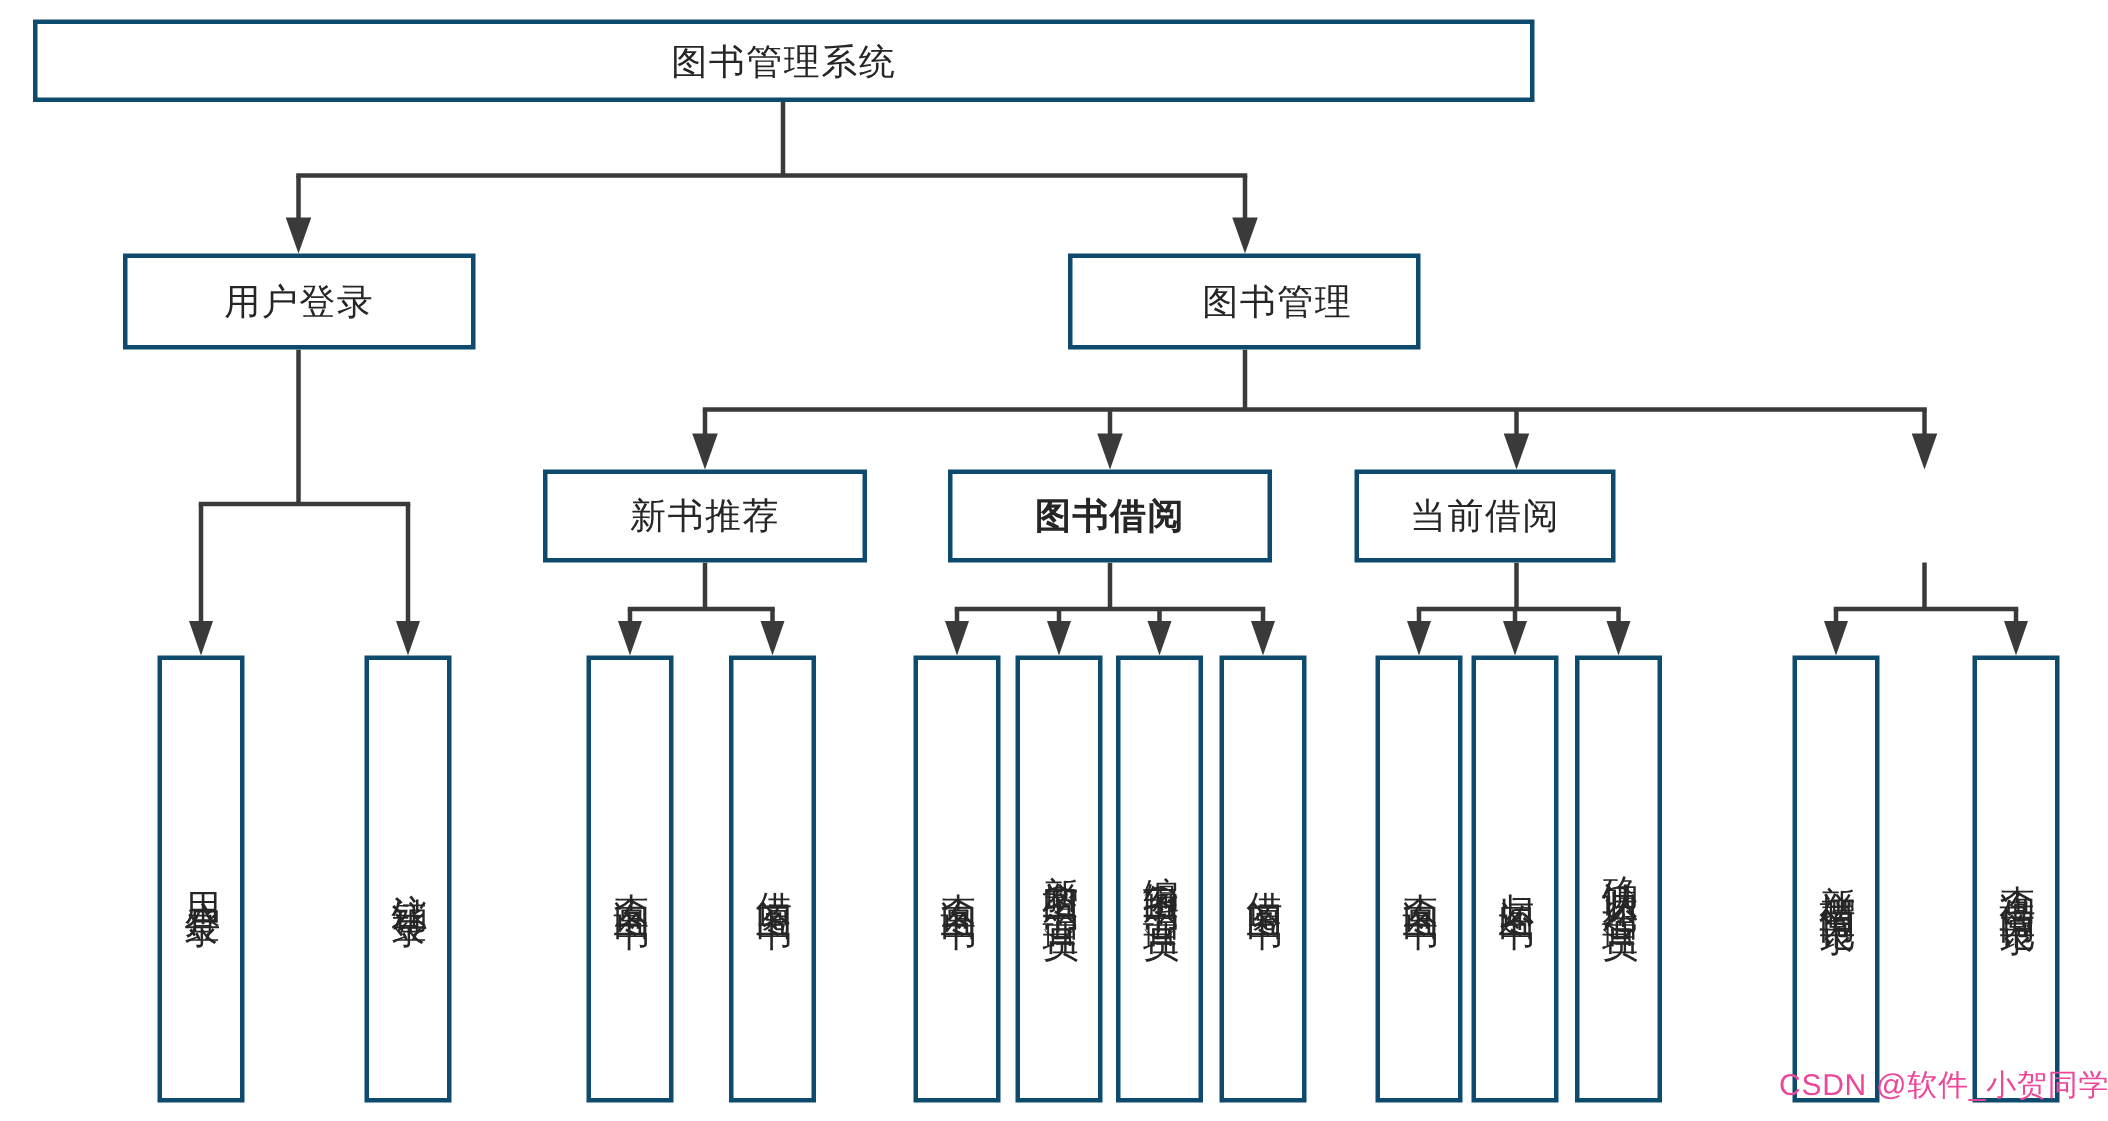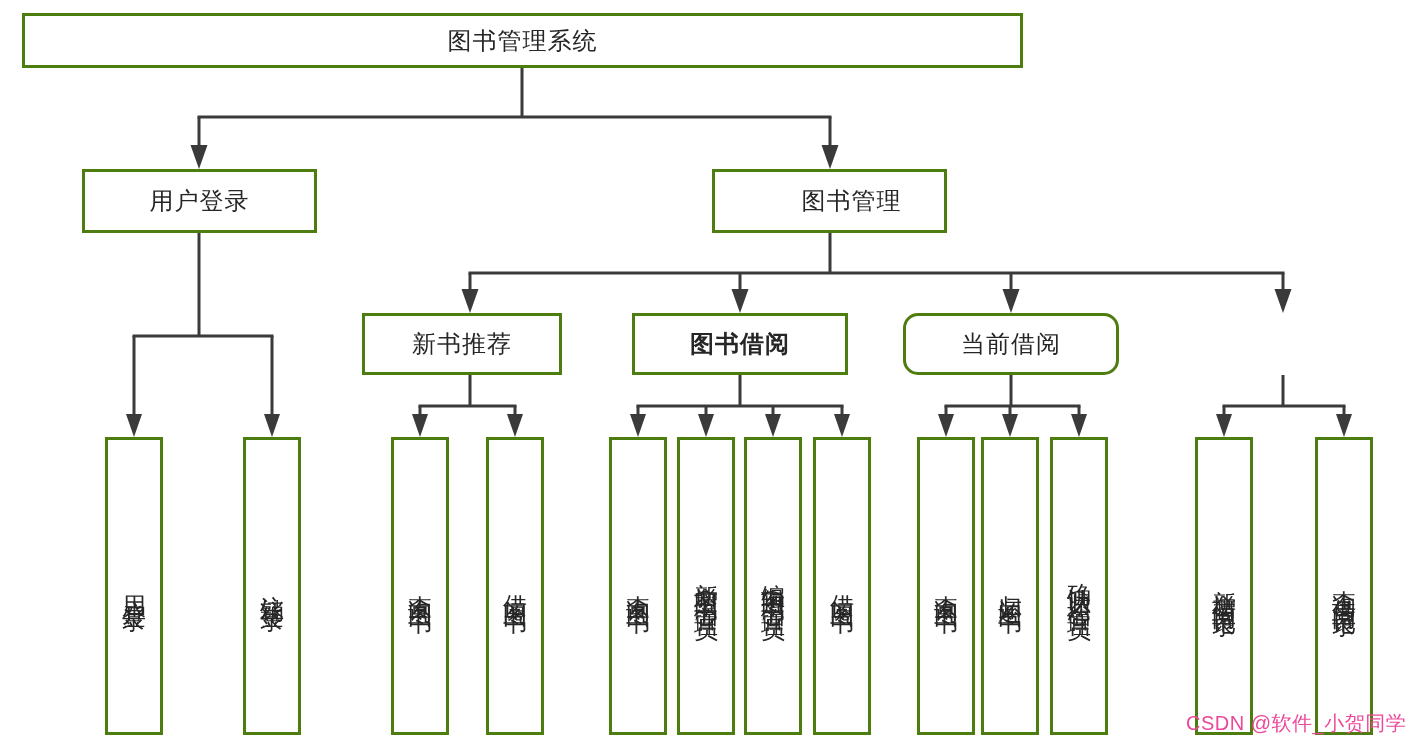--- a/index.html
+++ b/index.html
@@ -1,20 +1,20 @@
 <!DOCTYPE html>
 <html><head>
 <meta charset="utf-8">
 <style>
   html,body{margin:0;padding:0;background:#ffffff;}
   body{width:1405px;height:747px;position:relative;overflow:hidden;
        font-family:"Liberation Sans","DejaVu Sans",sans-serif;color:#262626;}
   #stage{position:absolute;left:0;top:0;width:1405px;height:747px;}
   svg.wires{position:absolute;left:0;top:0;z-index:1;}
-  .box{position:absolute;box-sizing:border-box;border:3px solid #4d7c0f;background:#ffffff;
+  .box{position:absolute;box-sizing:border-box;border:3px solid #0c4a6e;background:#ffffff;
        display:flex;align-items:center;justify-content:center;z-index:2;
        font-size:24px;letter-spacing:1px;white-space:nowrap;}
   .box.v{writing-mode:vertical-rl;text-orientation:mixed;letter-spacing:5px;font-size:24px;}
   .watermark{position:absolute;left:1186px;top:710px;z-index:3;
              font-size:20px;letter-spacing:0.5px;color:#ec4899;white-space:nowrap;}
 </style>
 </head>
 <body>
 
 <div id="stage">
@@ -86,23 +86,23 @@
       <polygon points="1216,414 1232,414 1224,437"></polygon>
       <polygon points="1336,414 1352,414 1344,437"></polygon>
     </g>
   </svg>
 
   <div class="box" style="left:22px;top:13px;width:1001px;height:55px;">图书管理系统</div>
 
   <div class="box" style="left:82px;top:169px;width:235px;height:64px;">用户登录</div>
   <div class="box" style="left:712px;top:169px;width:235px;height:64px;padding-left:44px;">图书管理</div>
 
-  <div class="box" style="left:362px;top:313px;width:200px;height:62px;">新书推荐</div>
+  <div class="box" style="left:362px;top:313px;width:216px;height:62px;">新书推荐</div>
   <div class="box" style="left:632px;top:313px;width:216px;height:62px;font-weight:bold;">图书借阅</div>
-  <div class="box" style="left:903px;top:313px;width:216px;height:62px;border-radius:15px;">当前借阅</div>
+  <div class="box" style="left:903px;top:313px;width:174px;height:62px;">当前借阅</div>
 
   <div class="box v" style="left:105px;top:437px;width:58px;height:298px;">用户登录</div>
   <div class="box v" style="left:243px;top:437px;width:58px;height:298px;">注销登录</div>
 
   <div class="box v" style="left:391px;top:437px;width:58px;height:298px;">查询图书</div>
   <div class="box v" style="left:486px;top:437px;width:58px;height:298px;">借阅图书</div>
 
   <div class="box v" style="left:609px;top:437px;width:58px;height:298px;">查询图书</div>
   <div class="box v" style="left:677px;top:437px;width:58px;height:298px;">新增图书（管理员）</div>
   <div class="box v" style="left:744px;top:437px;width:58px;height:298px;">编辑图书（管理员）</div>

